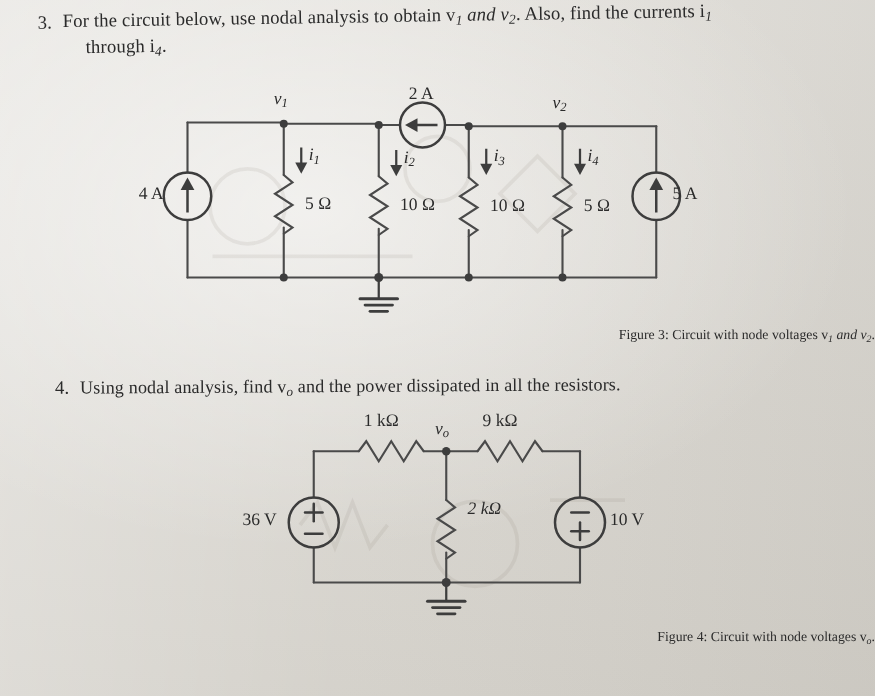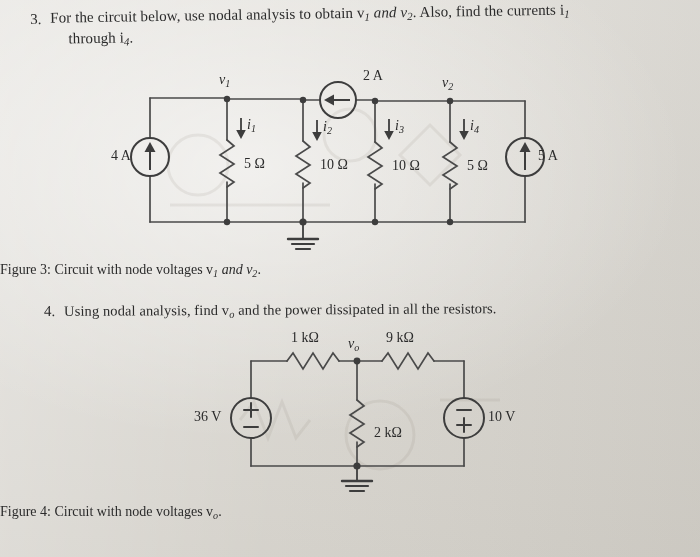--- a/index.html
+++ b/index.html
@@ -57,22 +57,22 @@
   #q4 {
     left: 44px; top: 301px; width: 620px;
     transform: rotate(-0.35deg);
     transform-origin: left top;
   }
   #q4 .qnum { left: 0; top: 0px; }
   #q4 .qbody { margin-left: 20px; display: block; font-size: 14.5px; }
 
   .caption {
     position: absolute;
-    font-size: 14px;
-    text-align: left;
+    font-size: 11px;
+    text-align: right;
     width: 100%;
     left: 0;
   }
   #cap3 { top: 262px; }
   #cap4 { top: 504px; }
 
   .mvar { font-style: italic; font-family: "Liberation Serif", serif; }
   .sub  { font-size: 0.72em; vertical-align: -0.28em; font-style: italic; }
 
   
@@ -202,21 +202,21 @@
   </svg>
 
   <div class="lbl ital" style="left:219px; top:-6px;">
     <span>v</span><span class="sub">1</span>
   </div>
   <div class="lbl ital" style="left:442px; top:-3px;">
     <span>v</span><span class="sub">2</span>
   </div>
 
   <div class="lbl" style="left:111px; top:70px;">4 A</div>
-  <div class="lbl" style="left:327px; top:-10px;margin-left:36px;">2 A</div>
+  <div class="lbl" style="left:327px; top:-10px;">2 A</div>
   <div class="lbl" style="left:538px; top:70px;">5 A</div>
 
   <div class="lbl" style="left:244px; top:78px;">5 Ω</div>
   <div class="lbl" style="left:320px; top:79px;">10 Ω</div>
   <div class="lbl" style="left:392px; top:80px;">10 Ω</div>
   <div class="lbl" style="left:467px; top:80px;">5 Ω</div>
 
   <div class="lbl ital" style="left:247px; top:39px;">
     <span>i</span><span class="sub">1</span>
   </div>
@@ -293,21 +293,21 @@
     <g stroke="#3d3d3d" fill="none" stroke-linecap="round">
       <path d="M333 138 V152" stroke-width="1.8"></path>
       <path d="M318 153 H348" stroke-width="2.4"></path>
       <path d="M322 158 H344" stroke-width="2.2"></path>
       <path d="M326 163 H340" stroke-width="2.2"></path>
     </g>
   </svg>
 
   <div class="lbl" style="left:267px; top:2px;">1 kΩ</div>
   <div class="lbl" style="left:362px; top:2px;">9 kΩ</div>
-  <div class="lbl" style="left:350px; top:97px;">2 kΩ</div>
+  <div class="lbl" style="left:350px; top:72px;font-style:italic;">2 kΩ</div>
 
   <div class="lbl ital" style="left:324px; top:8px;">
     <span>v</span><span class="sub">o</span>
   </div>
 
   <div class="lbl" style="left:170px; top:81px;">36 V</div>
   <div class="lbl" style="left:464px; top:81px;">10 V</div>
 </div>
 
 <div class="caption" id="cap4">

